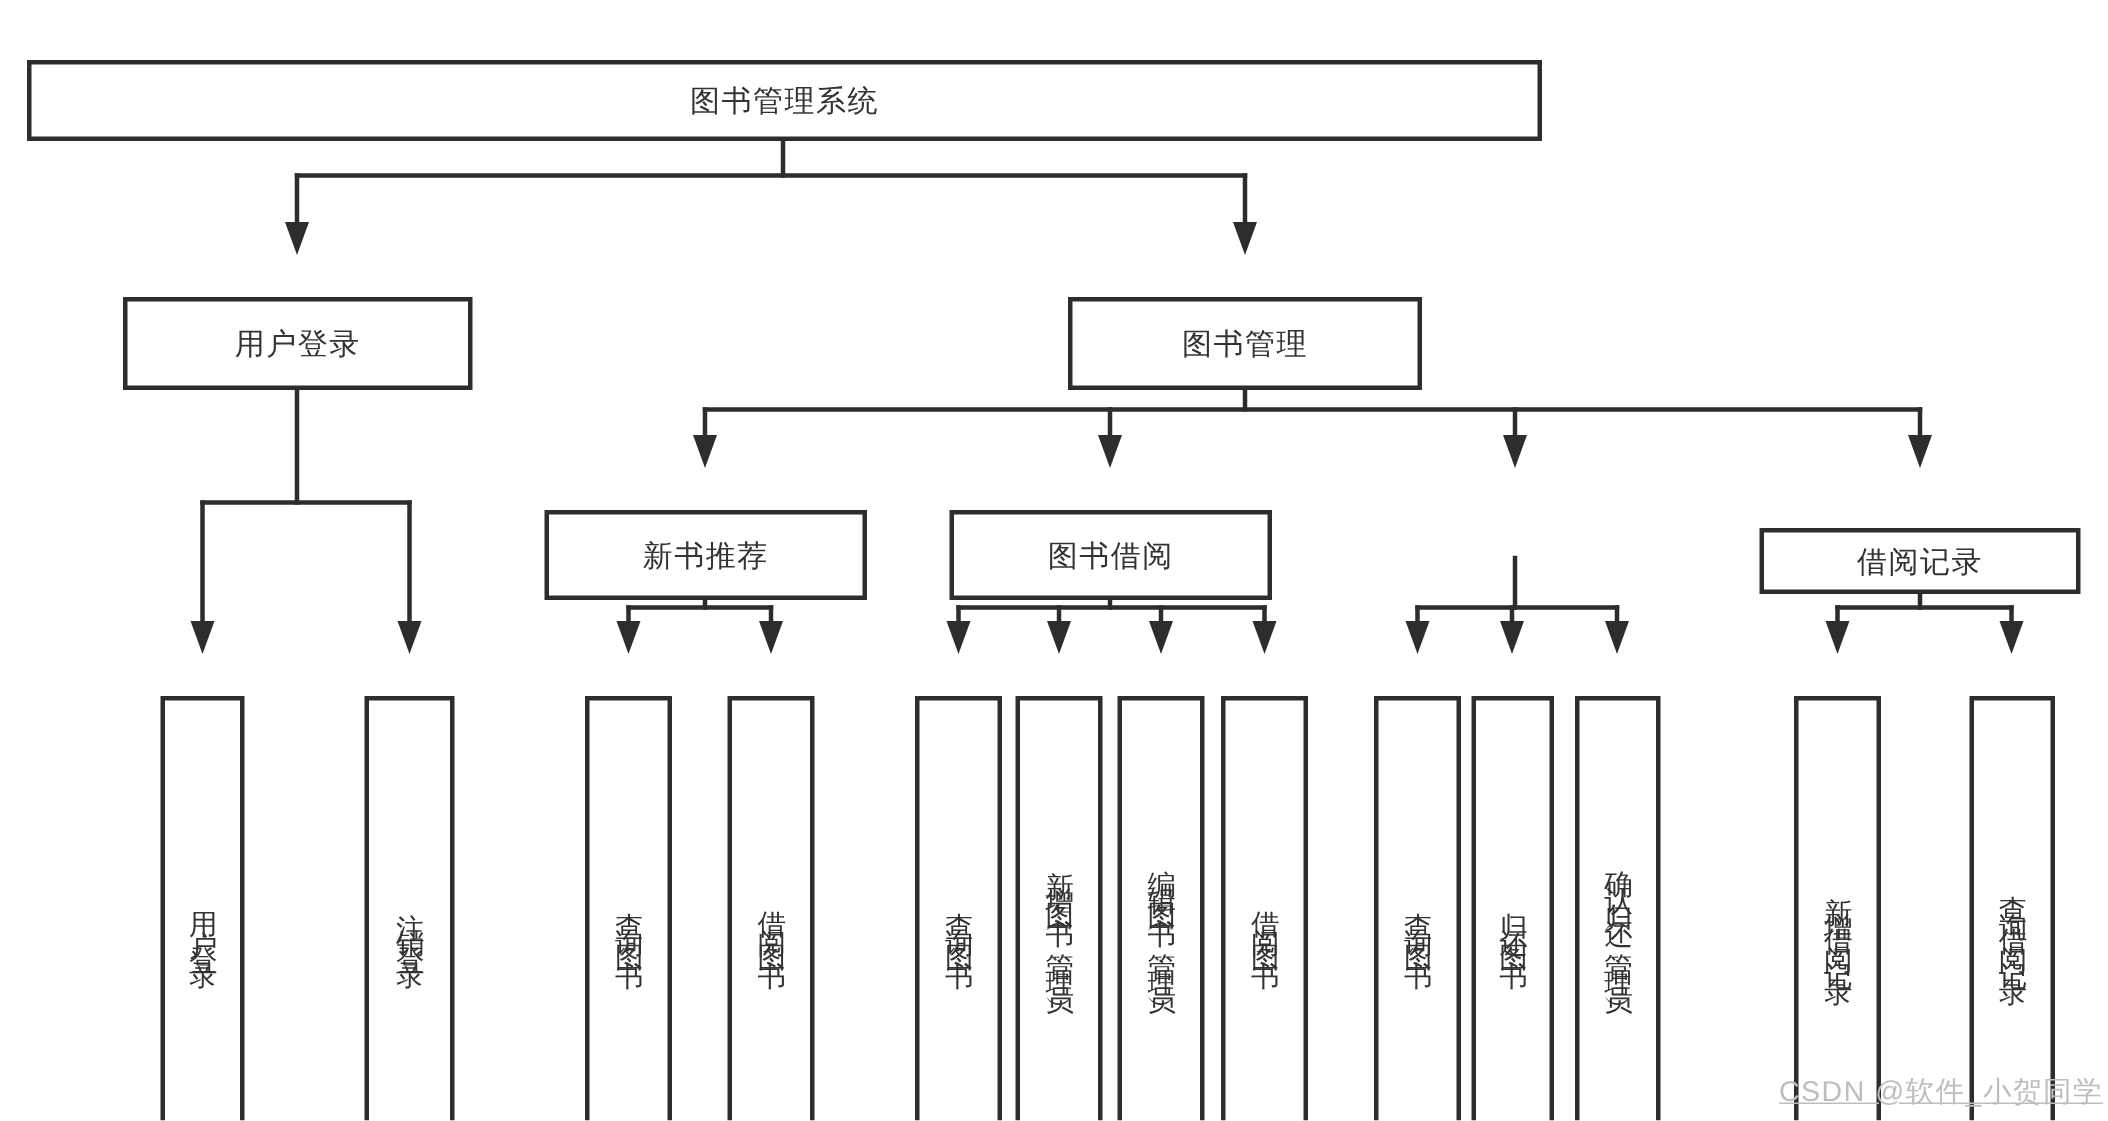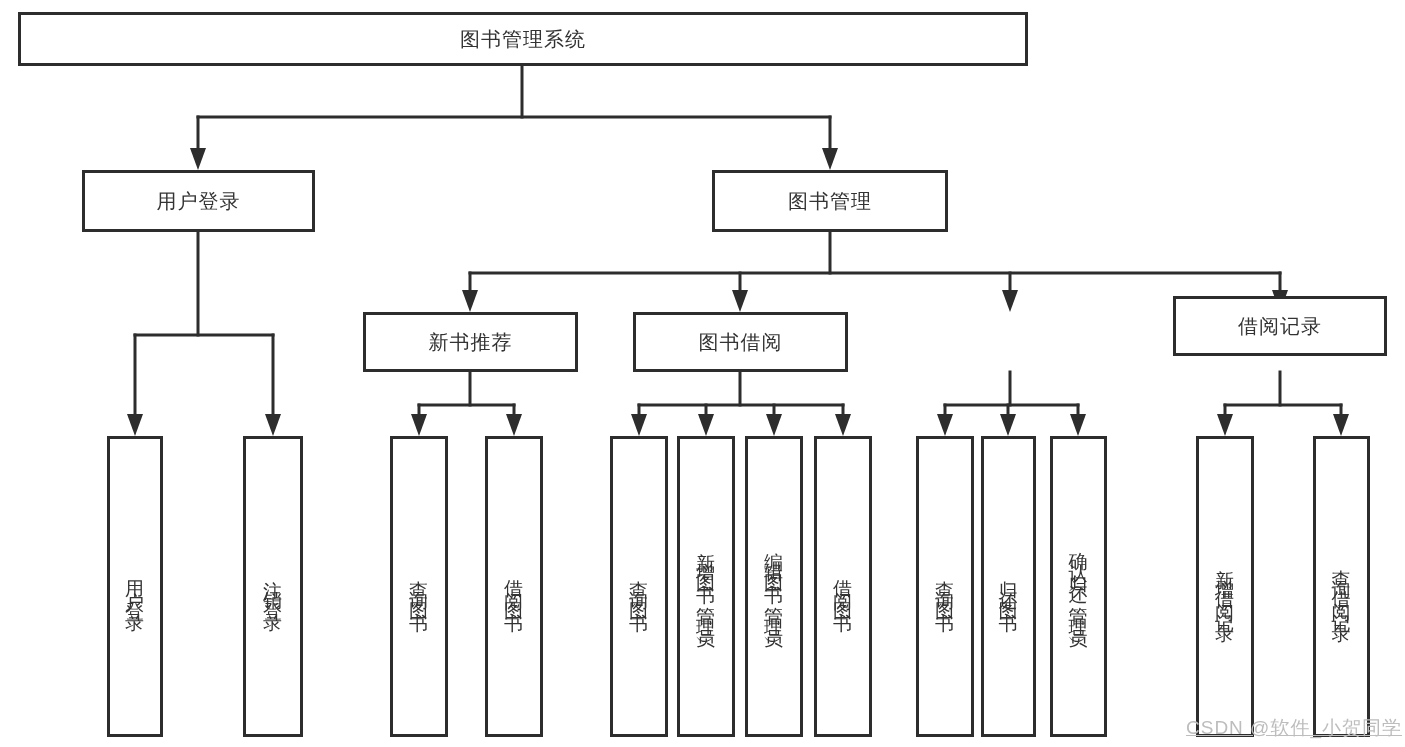--- a/index.html
+++ b/index.html
@@ -19,20 +19,21 @@
   }
   .node {
     position: absolute;
     box-sizing: border-box;
     background: #ffffff;
     border: 3px solid #2d2d2d;
     display: flex;
     align-items: center;
     justify-content: center;
     z-index: 2;
+    margin-top: 28px;
   }
   .node .lbl {
     color: #333333;
     font-size: 20px;
     letter-spacing: 1px;
     white-space: nowrap;
   }
   .node.v .lbl {
     writing-mode: vertical-rl;
     text-orientation: mixed;
@@ -132,21 +133,21 @@
   <div class="node h" style="left:363px;top:312px;width:215px;height:60px">
     <span class="lbl">新书推荐</span>
   </div>
 
   <div class="node h" style="left:712px;top:170px;width:236px;height:62px">
     <span class="lbl">图书管理</span>
   </div>
   <div class="node h" style="left:633px;top:312px;width:215px;height:60px">
     <span class="lbl">图书借阅</span>
   </div>
-  <div class="node h" style="left:1173px;top:296px;width:214px;height:60px">
+  <div class="node h" style="left:1173px;top:324px;width:214px;height:44px">
     <span class="lbl">借阅记录</span>
   </div>
 
   <div class="node v" style="left:107px;top:436px;width:56px;height:301px">
     <span class="lbl">用户登录</span>
   </div>
   <div class="node v" style="left:243px;top:436px;width:60px;height:301px">
     <span class="lbl">注销登录</span>
   </div>
 

